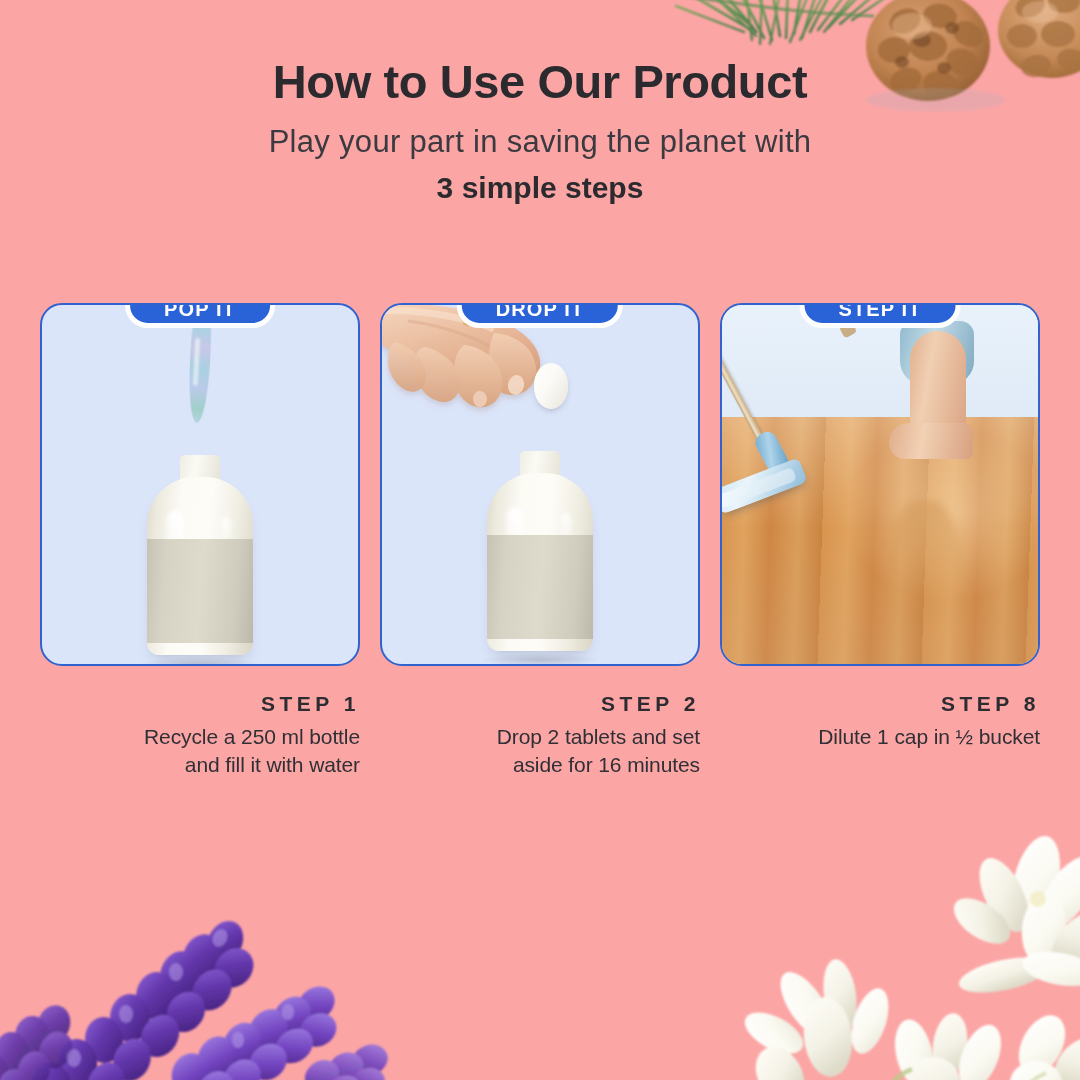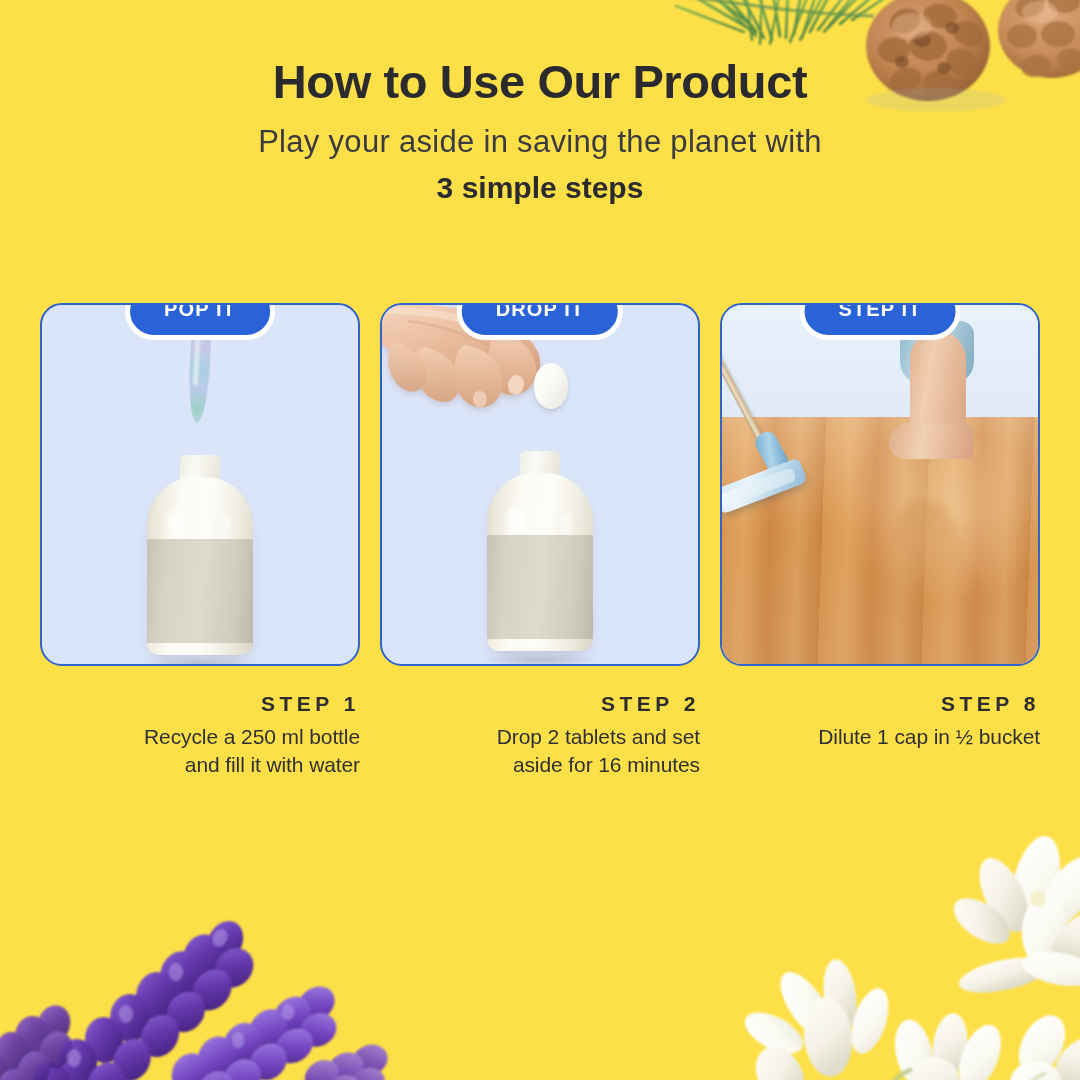--- a/index.html
+++ b/index.html
@@ -13,21 +13,21 @@
     background: #e6f3fd;
     font-family: "Liberation Sans", sans-serif;
     overflow: hidden;
     position: relative;
   }
 
   #stage {
     position: relative;
     width: 1080px;
     height: 1080px;
-    background: #fde047;
+    background: #fca5a5;
     overflow: hidden;
   }
 
   
   .deco { position: absolute; pointer-events: none; }
 
   
   #deco-pine { top: -12px; right: -10px; width: 430px; height: 150px; }
 
   
@@ -100,21 +100,21 @@
     position: absolute;
     top: -22px;
     left: 50%;
     transform: translateX(-50%);
     z-index: 9;
     background: #2a63d8;
     color: #ffffff;
     font-size: 20px;
     font-weight: 600;
     letter-spacing: 1.1px;
-    padding: 11px 34px 16px;
+    padding: 11px 34px 4px;
     border-radius: 30px;
     border: 5px solid #ffffff;
     white-space: nowrap;
     line-height: 1;
   }
 
   .card-art {
     position: absolute;
     inset: 0;
     overflow: hidden;
@@ -569,21 +569,21 @@
         <ellipse cx="300" cy="254" rx="26" ry="22" fill="url(#petalG)"></ellipse>
       </g>
 
       <path d="M150 262 C158 250 166 244 176 240" stroke="#b9cb8a" stroke-width="5" fill="none" opacity="0.8"></path>
       <path d="M286 264 C292 254 300 248 310 244" stroke="#c3d296" stroke-width="4" fill="none" opacity="0.6"></path>
     </g>
   </svg>
 
   <div id="header">
     <h1 id="title">How to Use Our Product</h1>
-    <p id="subtitle-1">Play your aside in saving the planet with</p>
+    <p id="subtitle-1">Play your part in saving the planet with</p>
     <p id="subtitle-2">3 simple steps</p>
   </div>
 
   <div id="steps-row">
 
     <div class="step-col">
       <div class="card">
         <div class="badge">POP IT</div>
         <div class="card-art">
           <div class="stream"></div>

